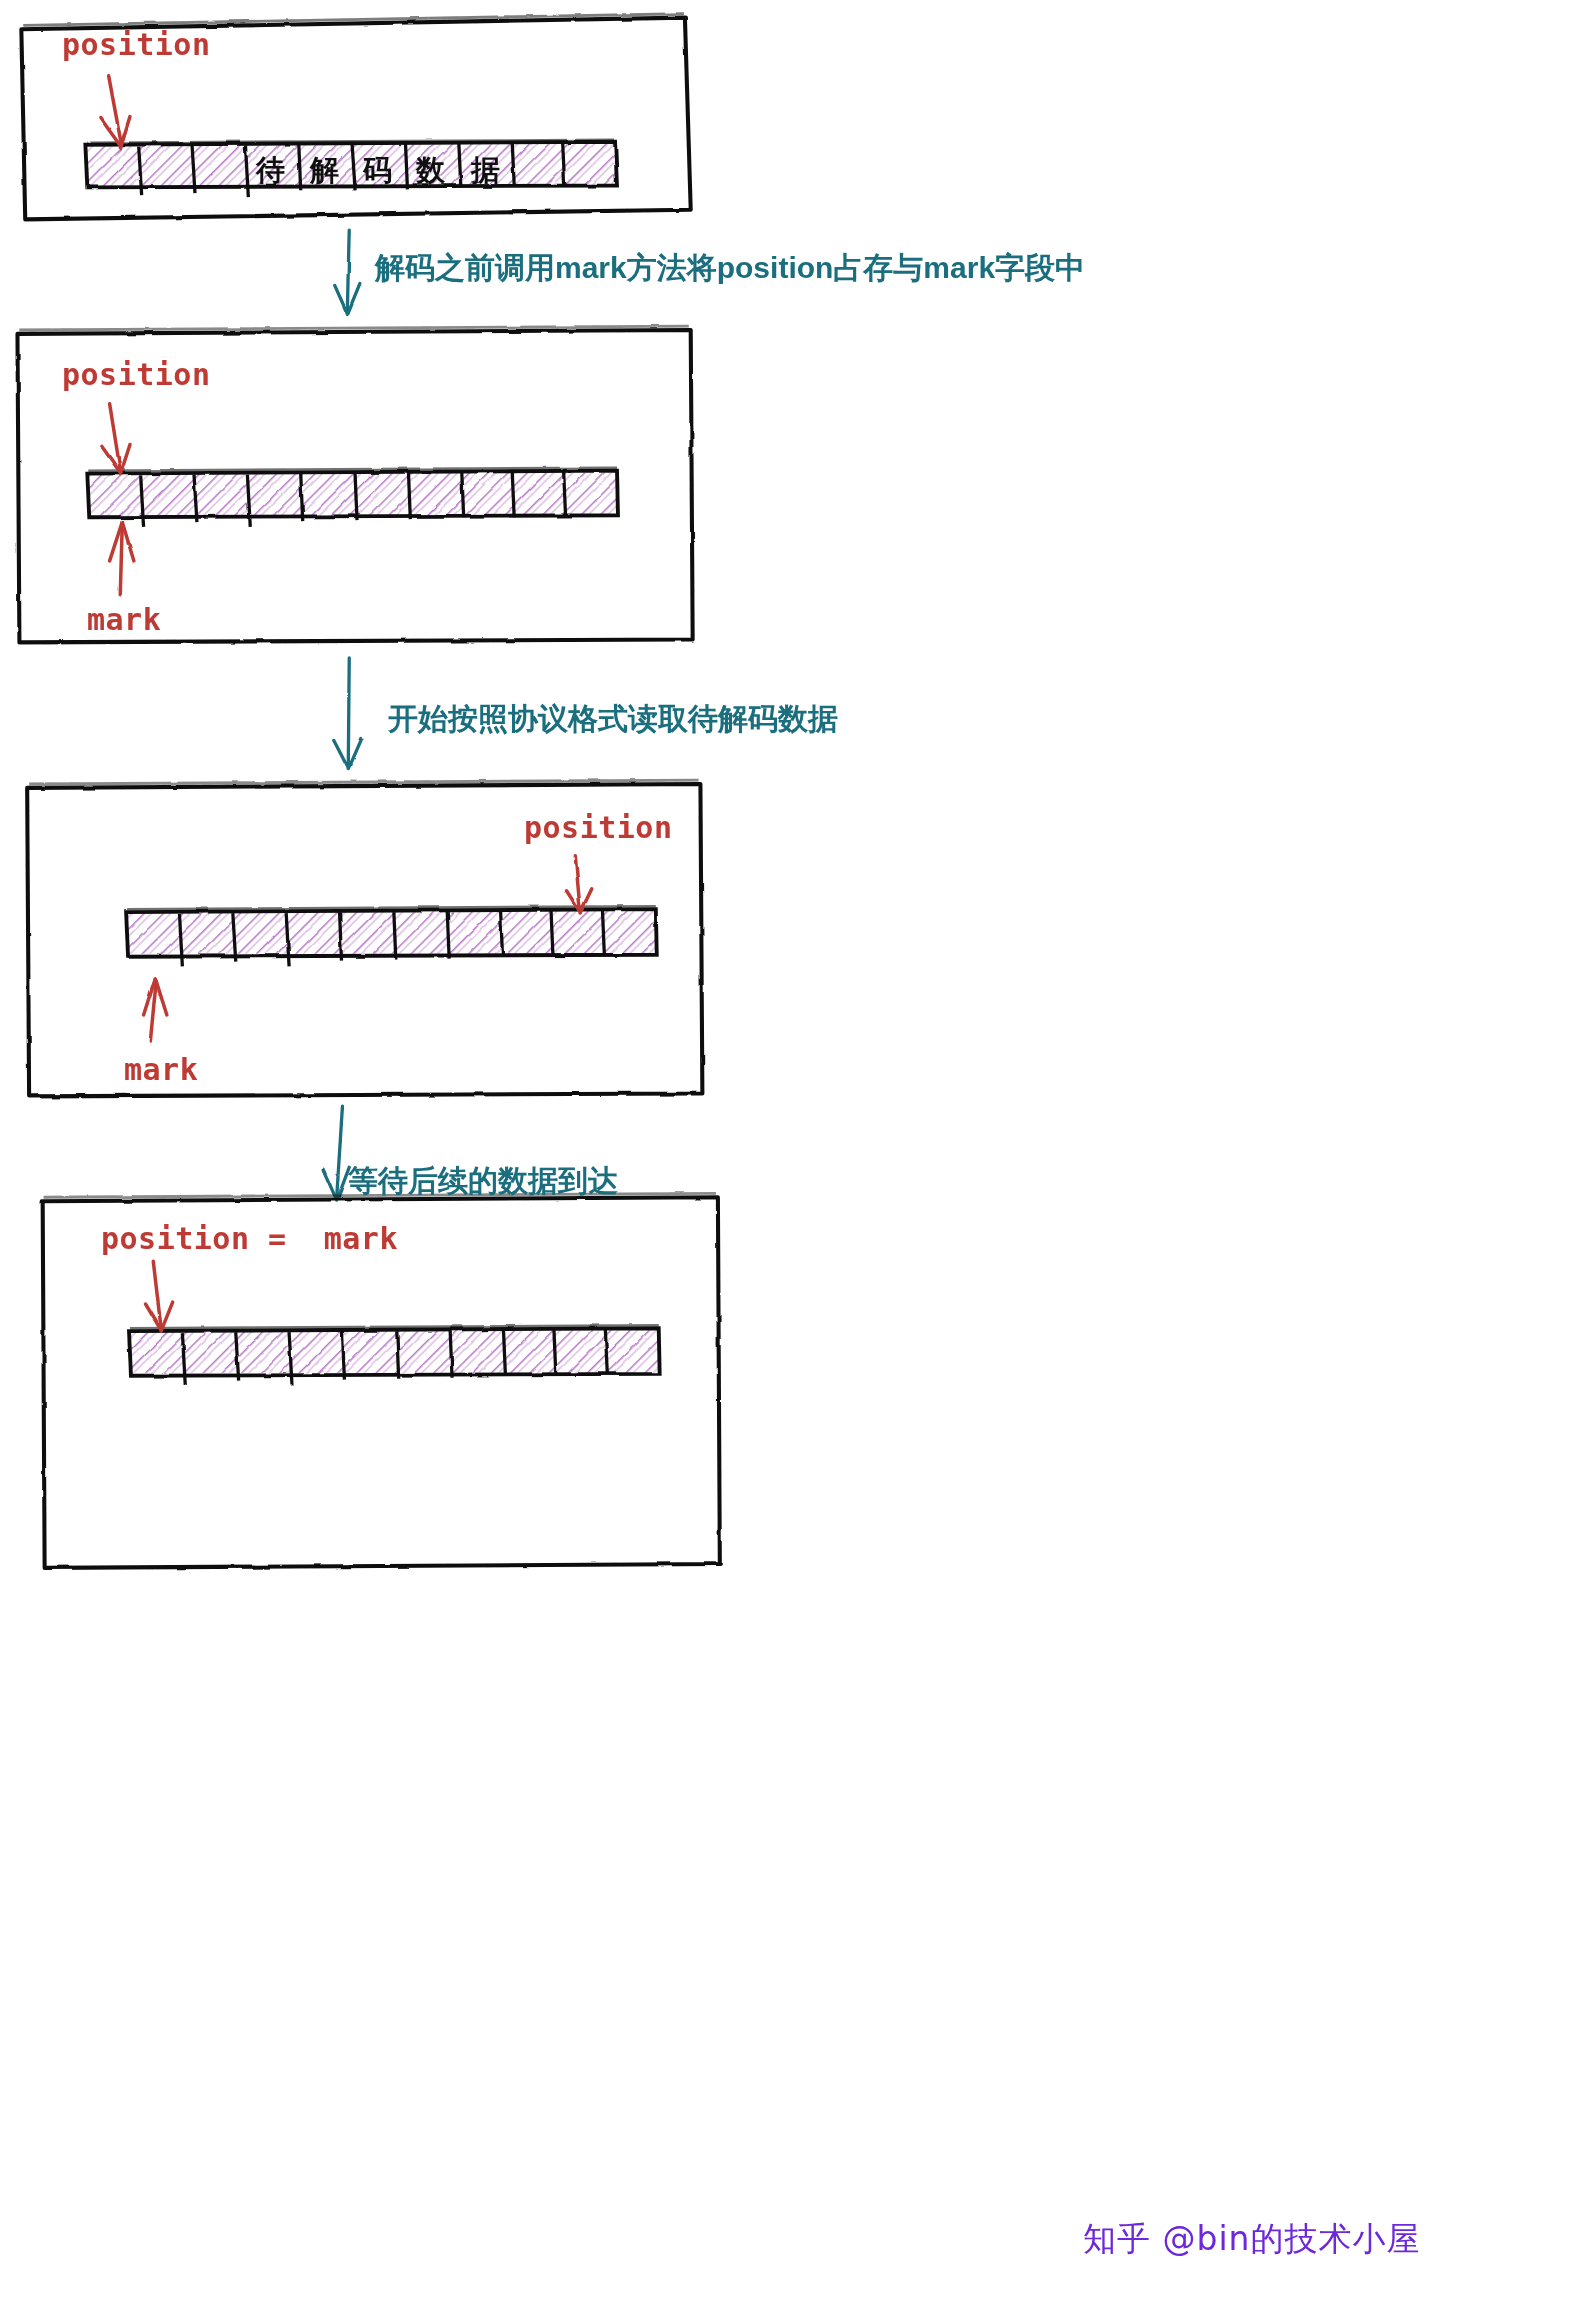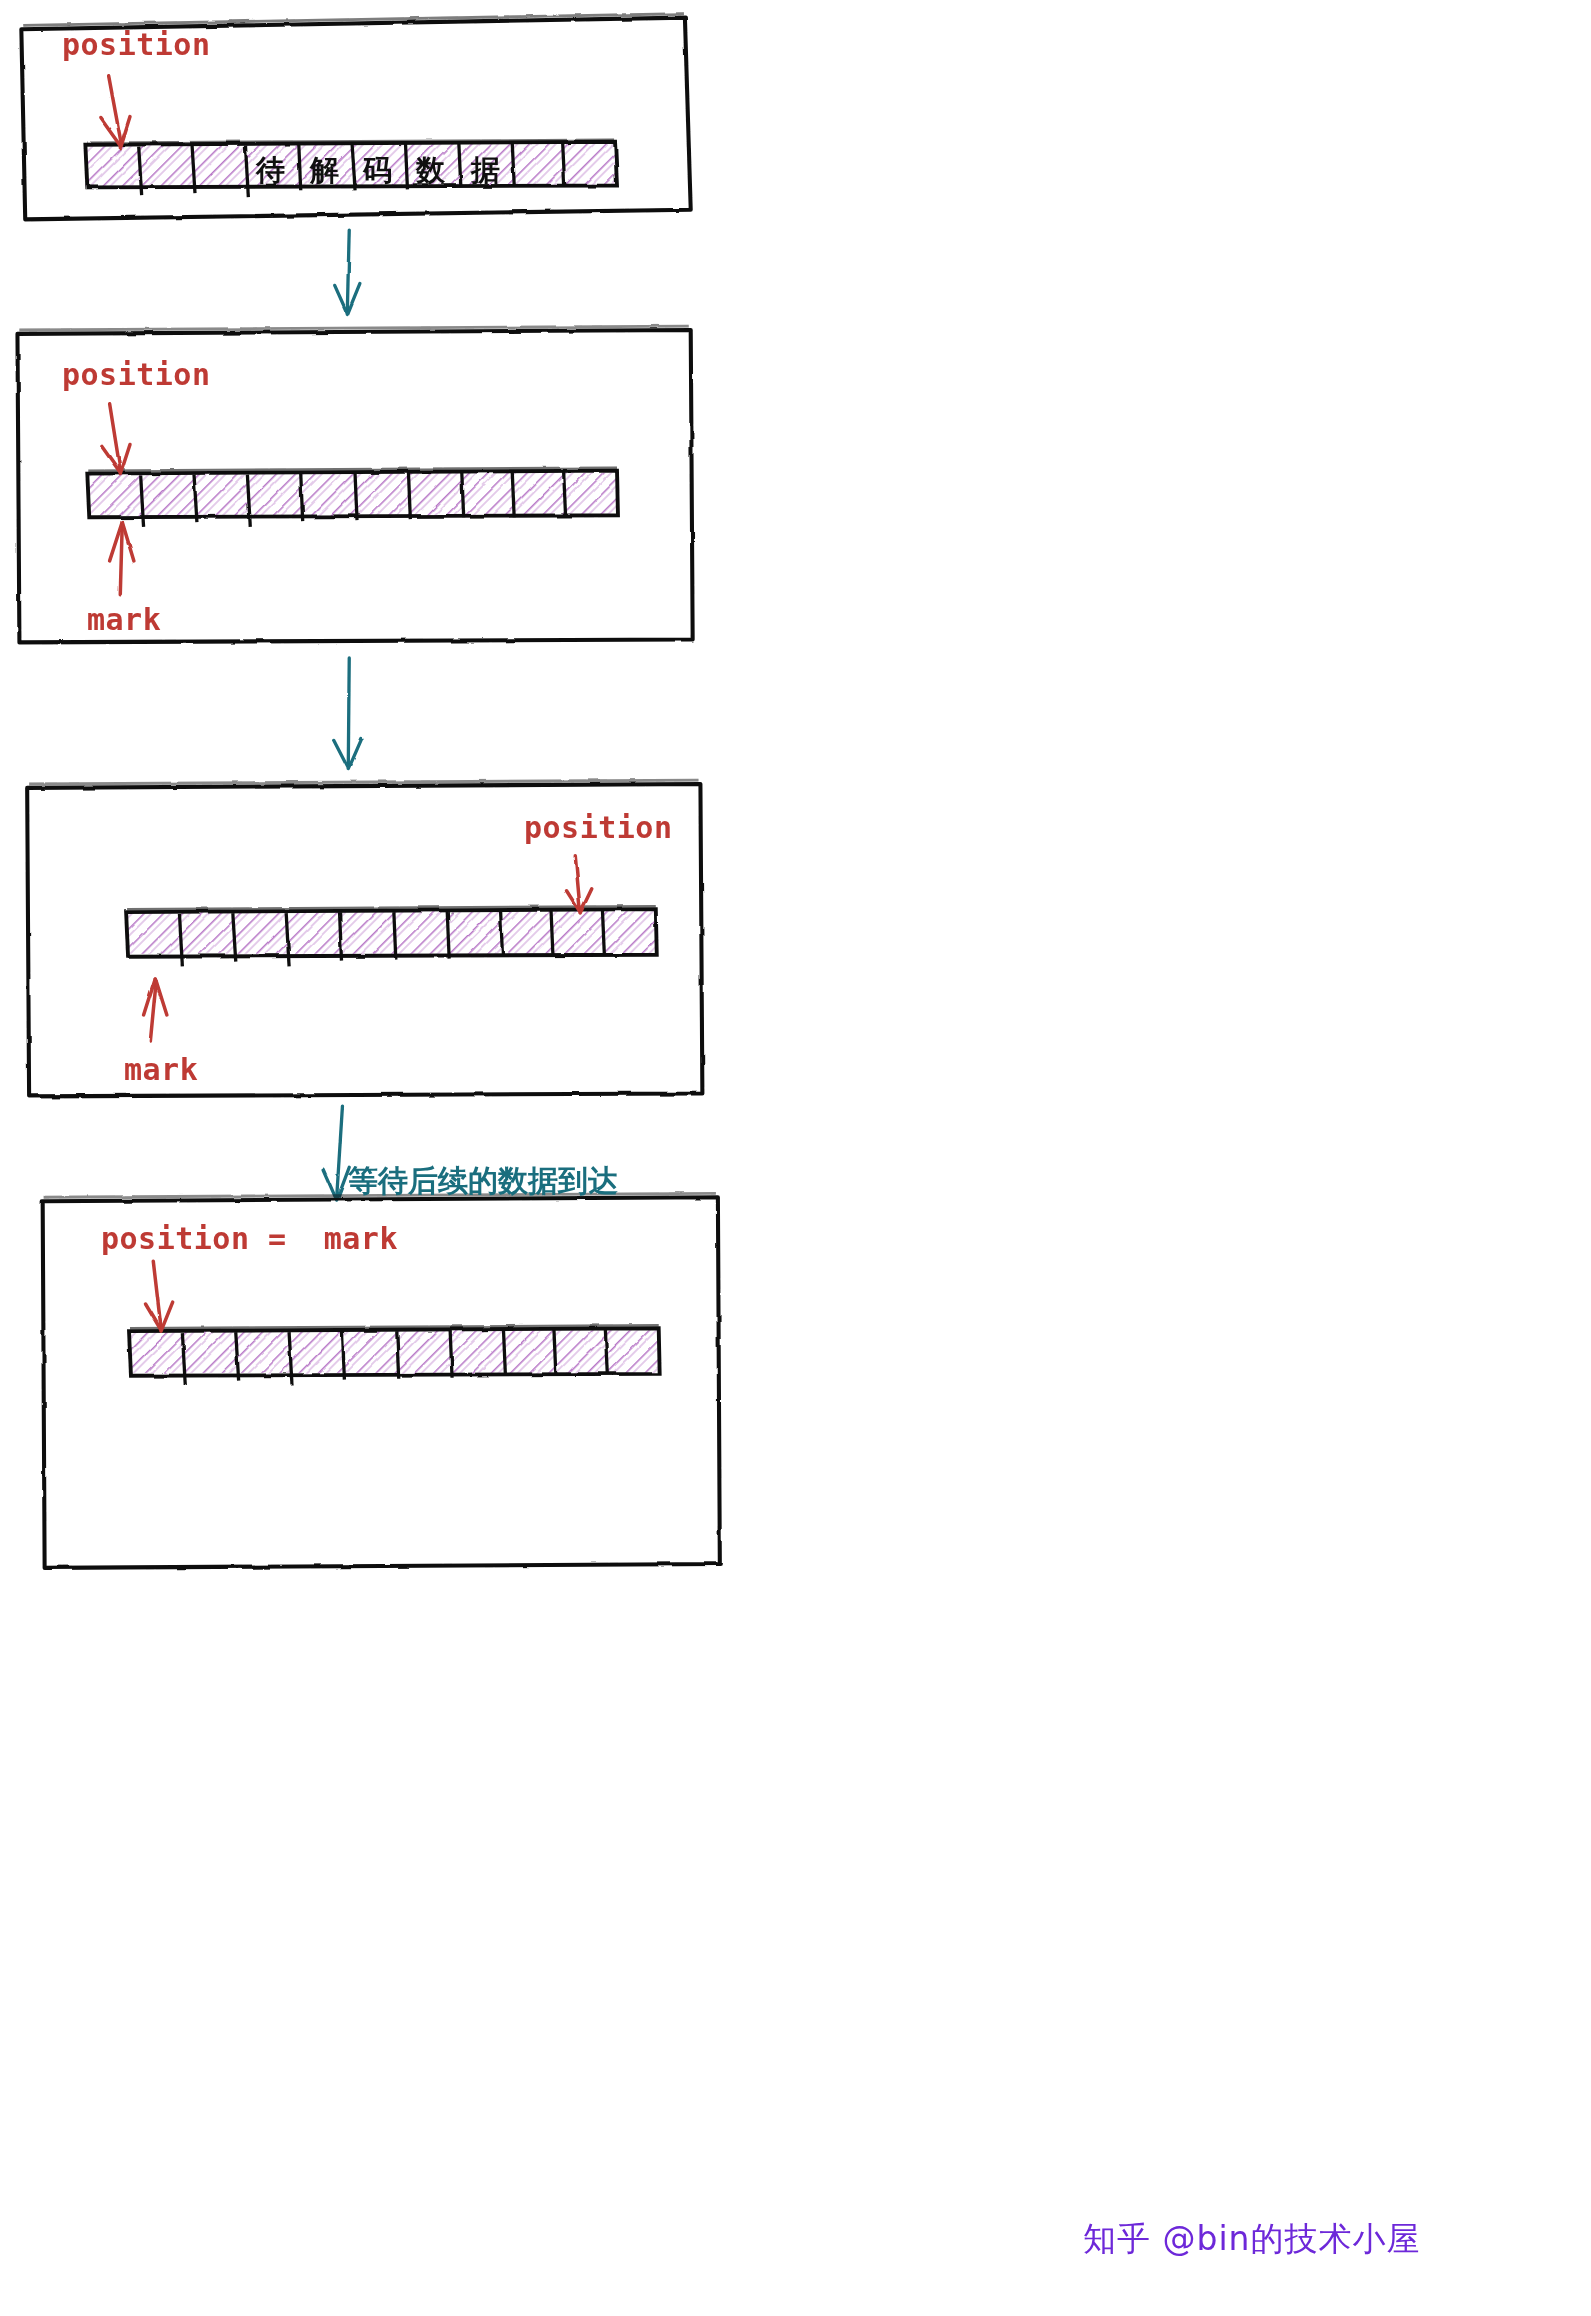--- a/index.html
+++ b/index.html
@@ -239,24 +239,26 @@
   <div class="label-layer">
 
     <div class="lbl red-label" style="left:62px; top:27px;">position</div>
 
     <div class="lbl cjk-cell" style="left:256px; top:151px;">待</div>
     <div class="lbl cjk-cell" style="left:310px; top:151px;">解</div>
     <div class="lbl cjk-cell" style="left:363px; top:151px;">码</div>
     <div class="lbl cjk-cell" style="left:416px; top:151px;">数</div>
     <div class="lbl cjk-cell" style="left:471px; top:151px;">据</div>
 
+    <div class="lbl teal-label" style="left:375px; top:246px;">解码之前调用mark方法将position占存与mark字段中</div>
 
     <div class="lbl red-label" style="left:62px; top:357px;">position</div>
     <div class="lbl red-label" style="left:87px; top:602px;">mark</div>
 
+    <div class="lbl teal-label" style="left:388px; top:697px;">开始按照协议格式读取待解码数据</div>
 
     <div class="lbl red-label" style="left:524px; top:810px;">position</div>
     <div class="lbl red-label" style="left:124px; top:1052px;">mark</div>
 
     <div class="lbl teal-label" style="left:348px; top:1159px;">等待后续的数据到达</div>
 
     <div class="lbl red-label" style="left:101px; top:1221px;">position =  mark</div>
 
     <div class="lbl watermark" style="left:1083px; top:2217px;">知乎 @bin的技术小屋</div>
 

